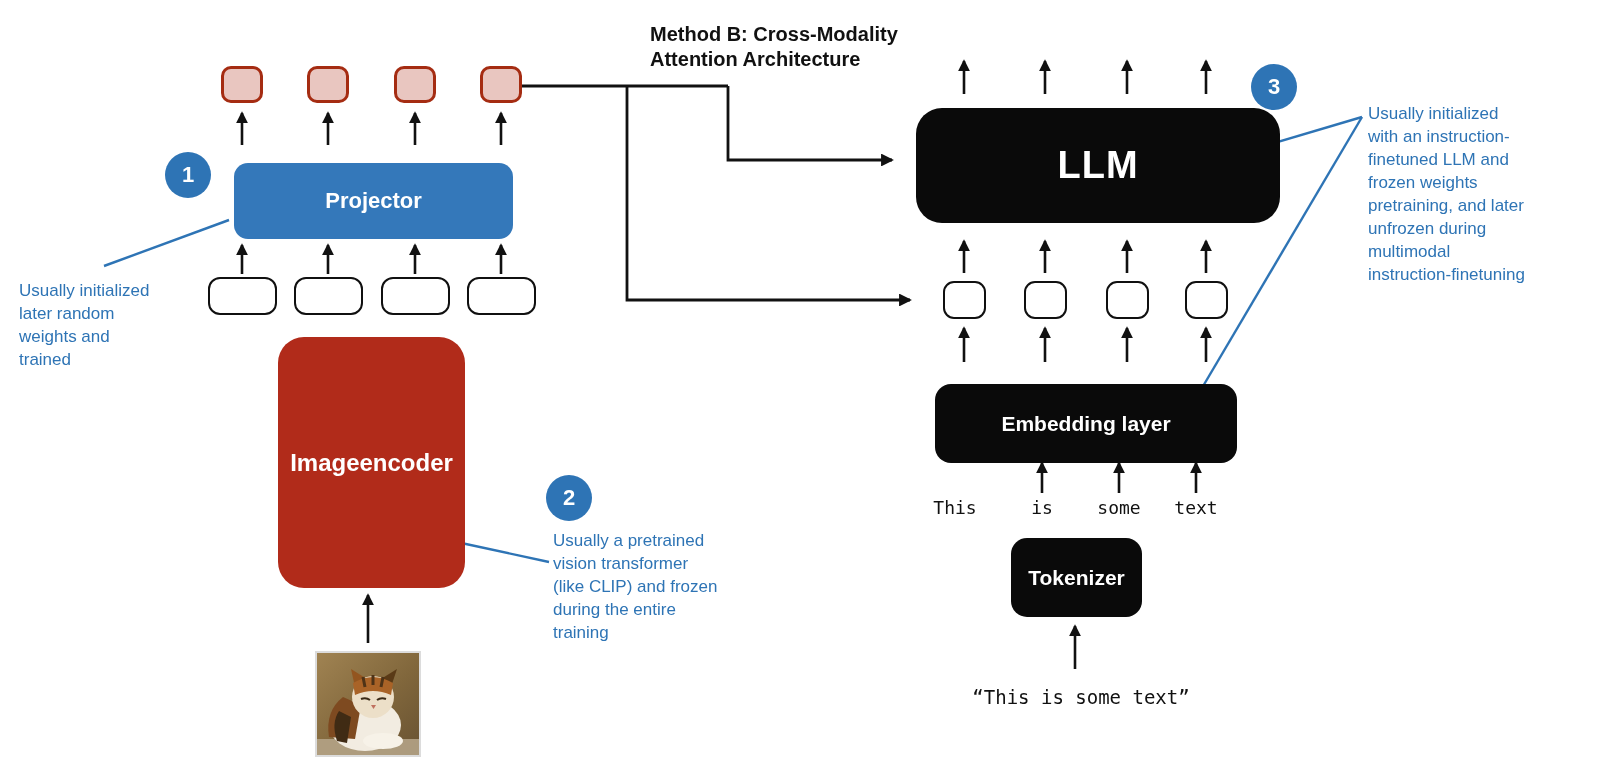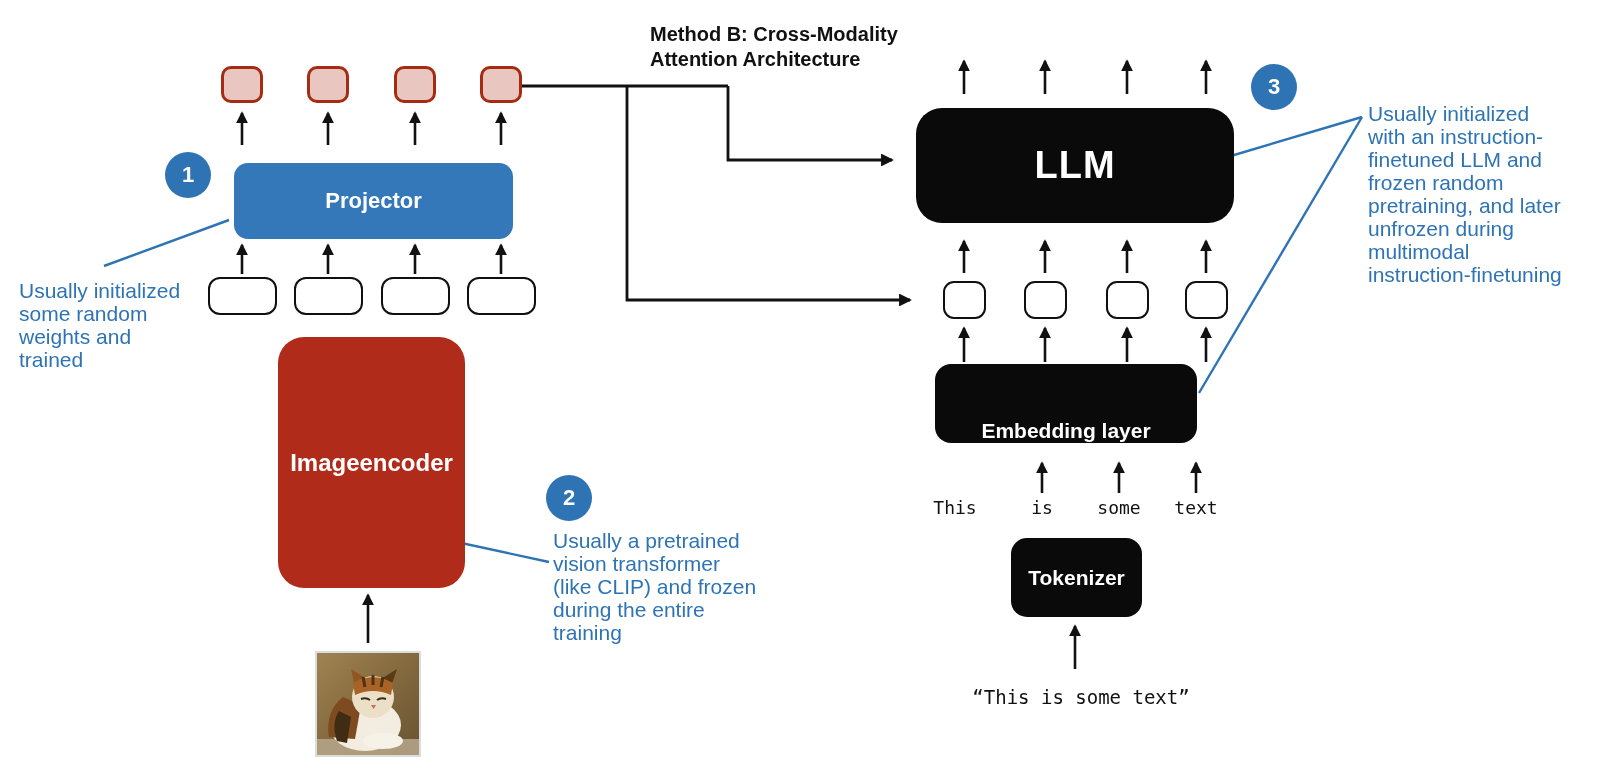--- a/index.html
+++ b/index.html
@@ -23,21 +23,21 @@
   .box-red{background:var(--red);border-radius:26px;font-size:24px;line-height:31px;}
   .box-black{background:var(--boxblack);}
   .token{position:absolute;box-sizing:border-box;background:#ffffff;}
   .token-pink{width:42px;height:37px;border:3px solid var(--pinkborder);
               background:var(--pinkfill);border-radius:10px;}
   .token-white-l{width:69px;height:38px;border:2.5px solid #101010;border-radius:12px;}
   .token-white-r{width:43px;height:38px;border:2.5px solid #101010;border-radius:11px;}
   .badge{position:absolute;width:46px;height:46px;border-radius:50%;background:var(--blue);
          color:#fff;font-size:22px;font-weight:700;display:flex;align-items:center;justify-content:center;}
   .method-label{position:absolute;font-size:20px;font-weight:700;line-height:25px;color:var(--ink);white-space:nowrap;}
-  .blue-note{position:absolute;color:var(--blue);font-size:21px;line-height:23px;white-space:nowrap;}
+  .blue-note{position:absolute;color:var(--blue);font-size:17px;line-height:23px;white-space:nowrap;}
   .mono-word{position:absolute;font-family:"DejaVu Sans Mono",monospace;font-size:18px;color:var(--ink);
              transform:translateX(-50%);white-space:nowrap;}
   .llm-label{font-size:38px;letter-spacing:1px;}
   .emb-label{font-size:21px;}
   .tok-label{font-size:21px;}
   .cat{position:absolute;left:315px;top:651px;width:106px;height:106px;box-sizing:border-box;
        border:2px solid #dcdcdc;background:#8a7348;}
   .cat svg{display:block;width:102px;height:102px;}
 </style>
 </head>
@@ -149,63 +149,63 @@
       <path d="M36,30 Q56,18 76,30 L74,42 Q56,34 38,42 Z" fill="#a96327"></path>
       <path d="M46,24 L48,34 M56,22 L56,32 M66,24 L64,34" stroke="#4e3317" stroke-width="3" fill="none"></path>
       <path d="M44,46 Q49,44 53,47" stroke="#3a2a16" stroke-width="2" fill="none"></path>
       <path d="M60,47 Q64,44 69,46" stroke="#3a2a16" stroke-width="2" fill="none"></path>
       <path d="M54,52 L59,52 L56.5,56 Z" fill="#c0705f"></path>
     </svg>
   </div>
 
   <div class="blue-note" style="left:19px;top:279px;">
     <div>Usually initialized</div>
-    <div>some random</div>
+    <div>later random</div>
     <div>weights and</div>
     <div>trained</div>
   </div>
 
   <div class="blue-note" style="left:553px;top:529px;">
     <div>Usually a pretrained</div>
     <div>vision transformer</div>
     <div>(like CLIP) and frozen</div>
     <div>during the entire</div>
     <div>training</div>
   </div>
 
   <div class="method-label" style="left:650px;top:22px;">
     <div>Method B: Cross-Modality</div>
     <div>Attention Architecture</div>
   </div>
 
-  <div class="box box-black llm-label" style="left:916px;top:108px;width:318px;height:115px;border-radius:26px;">
+  <div class="box box-black llm-label" style="left:916px;top:108px;width:364px;height:115px;border-radius:26px;">
     <span>LLM</span>
   </div>
 
   <div class="badge" style="left:1251px;top:64px;">
     <span>3</span>
   </div>
 
   <div class="blue-note" style="left:1368px;top:102px;">
     <div>Usually initialized</div>
     <div>with an instruction-</div>
     <div>finetuned LLM and</div>
-    <div>frozen random</div>
+    <div>frozen weights</div>
     <div>pretraining, and later</div>
     <div>unfrozen during</div>
     <div>multimodal</div>
     <div>instruction-finetuning</div>
   </div>
 
   <div class="token token-white-r" style="left:943px;top:281px;"></div>
   <div class="token token-white-r" style="left:1024px;top:281px;"></div>
   <div class="token token-white-r" style="left:1106px;top:281px;"></div>
   <div class="token token-white-r" style="left:1185px;top:281px;"></div>
 
-  <div class="box box-black emb-label" style="left:935px;top:364px;width:262px;height:79px;border-radius:16px;align-items:flex-end;">
+  <div class="box box-black emb-label" style="left:935px;top:384px;width:302px;height:79px;border-radius:16px;">
     <span>Embedding layer</span>
   </div>
 
   <span class="mono-word" style="left:955px;top:497px;">This</span>
   <span class="mono-word" style="left:1042px;top:497px;">is</span>
   <span class="mono-word" style="left:1119px;top:497px;">some</span>
   <span class="mono-word" style="left:1196px;top:497px;">text</span>
 
   <div class="box box-black tok-label" style="left:1011px;top:538px;width:131px;height:79px;border-radius:16px;">
     <span>Tokenizer</span>

